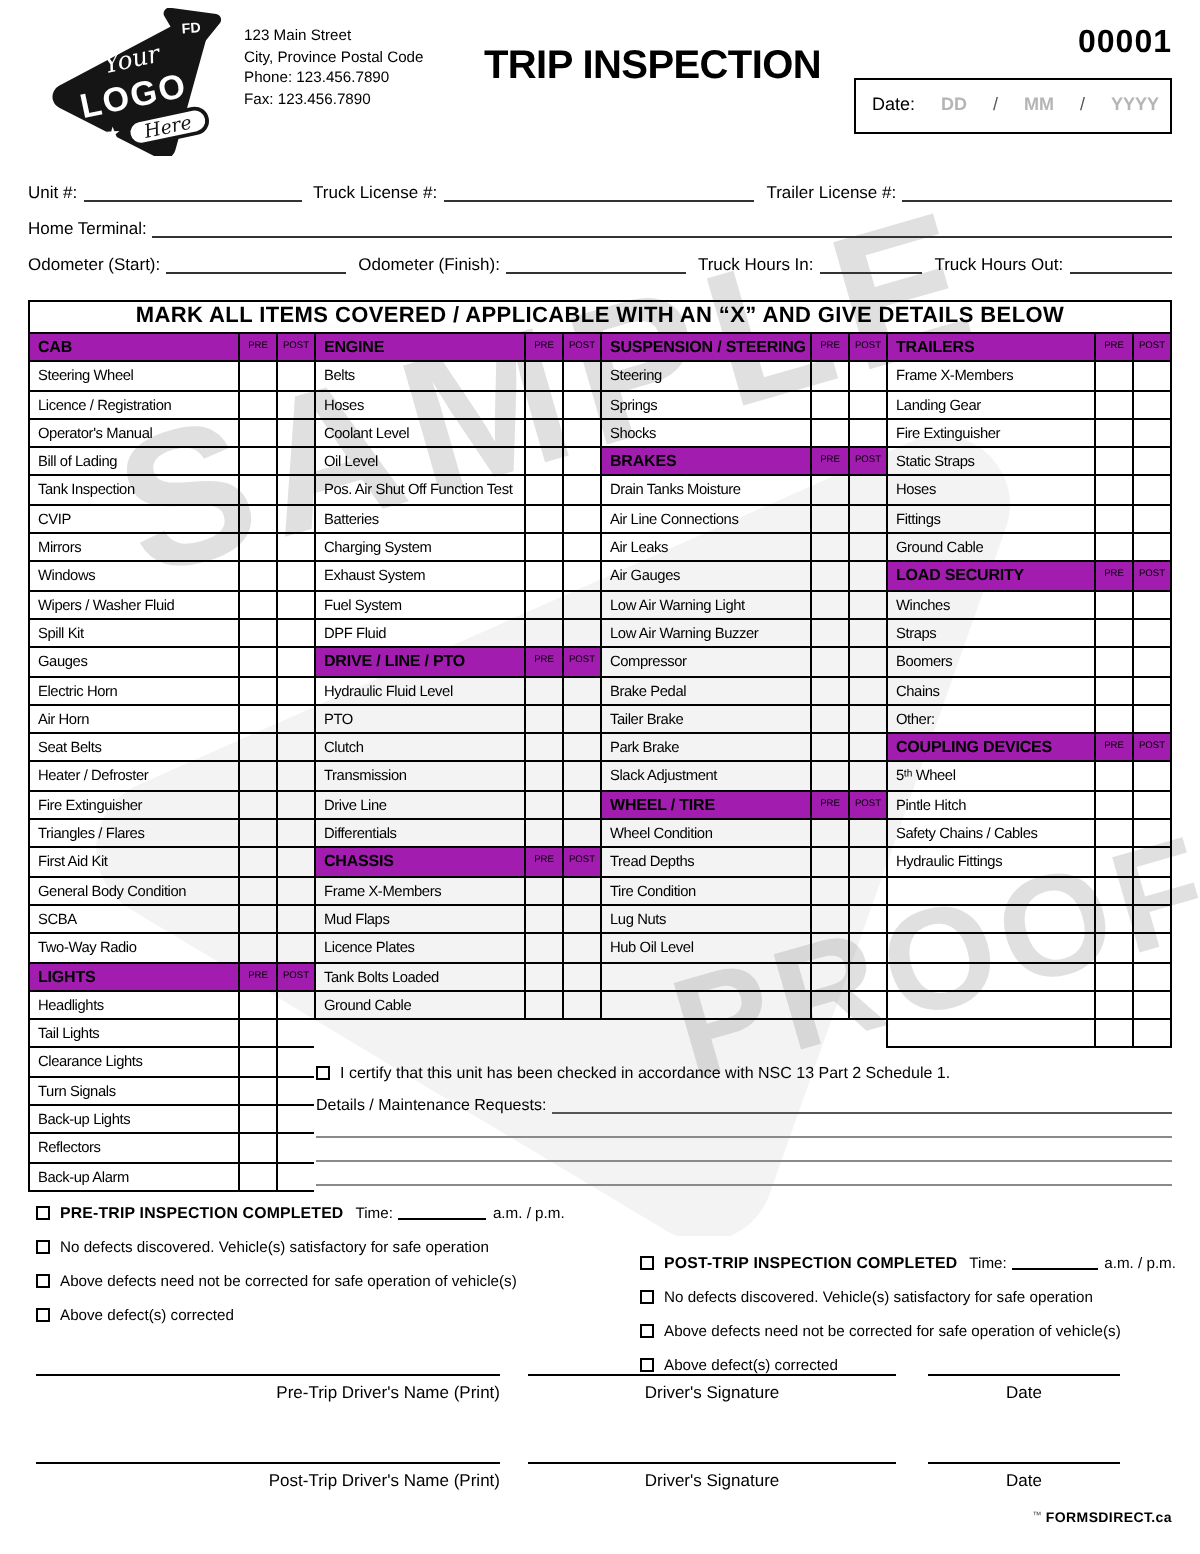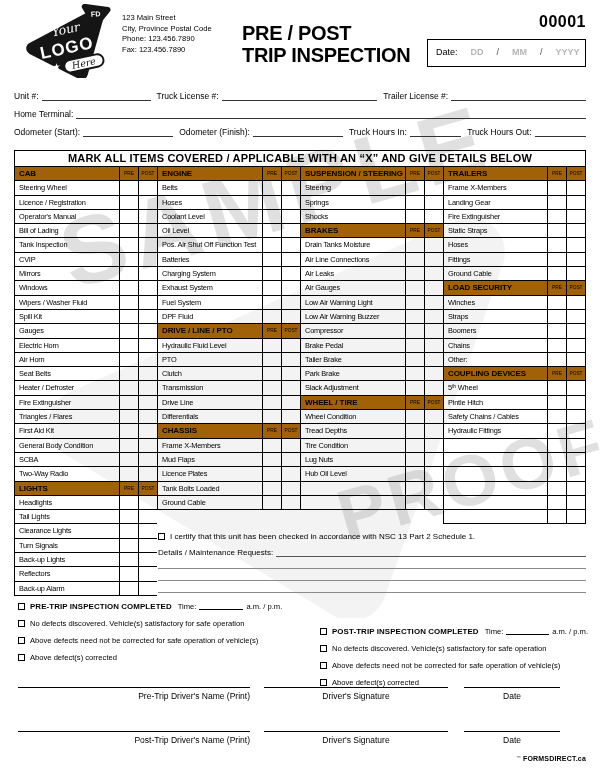--- a/index.html
+++ b/index.html
@@ -31,21 +31,21 @@
   .frow .wline:last-child{margin-right:0;}
   
   .table-wrap{position:absolute;left:14px;top:150px;width:572px;}
   .banner{height:17px;line-height:15px;border:1px solid #000;text-align:center;font-weight:bold;font-size:11px;letter-spacing:.2px;}
   .cols{display:flex;align-items:flex-start;}
   .col{width:143px;border-left:1px solid #000;}
   .col:last-child{border-right:1px solid #000;}
   .trow{display:flex;height:14.3px;border-bottom:1px solid #000;}
   .trow .lab{flex:1 1 auto;min-width:0;padding-left:4px;font-size:7.4px;line-height:13.5px;letter-spacing:-.2px;white-space:nowrap;overflow:hidden;}
   .trow .mark{flex:0 0 19px;border-left:1px solid #000;}
-  .trow.h{background:#a16207;}
+  .trow.h{background:#a21caf;}
   .trow.h .lab{font-weight:bold;font-size:8px;letter-spacing:-.1px;}
   .trow.h .mark{font-size:4.8px;line-height:13.5px;text-align:center;overflow:hidden;}
   
   .details{position:absolute;left:144px;top:375px;width:428px;}
   .certify-line{display:flex;align-items:center;margin-top:5px;font-size:8px;height:12px;}
   .dmr-line{display:flex;align-items:flex-end;margin-top:3px;font-size:8px;height:12px;white-space:nowrap;}
   .dmr-line .wline{flex:1 1 auto;border-bottom:1px solid #555;height:10px;margin-left:3px;}
   .rule{height:12px;border-bottom:1px solid #8a8a8a;}
   .cb{display:inline-block;width:7px;height:7px;border:1px solid #000;background:#fff;flex:0 0 auto;margin-right:5px;}
   
@@ -95,21 +95,20 @@
   </svg>
 
   <div class="address">
     <div>123 Main Street</div>
     <div>City, Province Postal Code</div>
     <div>Phone: 123.456.7890</div>
     <div>Fax: 123.456.7890</div>
   </div>
 
   <div class="title">
-    <div>PRE / POST</div>
     <div>TRIP INSPECTION</div>
   </div>
 
   <div class="form-number">00001</div>
 
   <div class="datebox">
     <span class="dlabel">Date:</span>
     <span class="ph">DD</span>
     <span class="slash">/</span>
     <span class="ph">MM</span>

